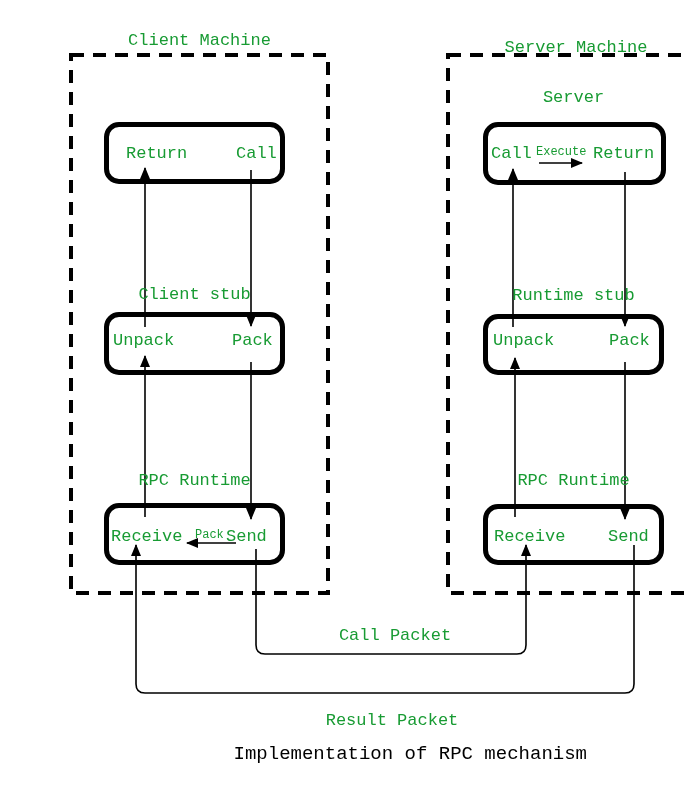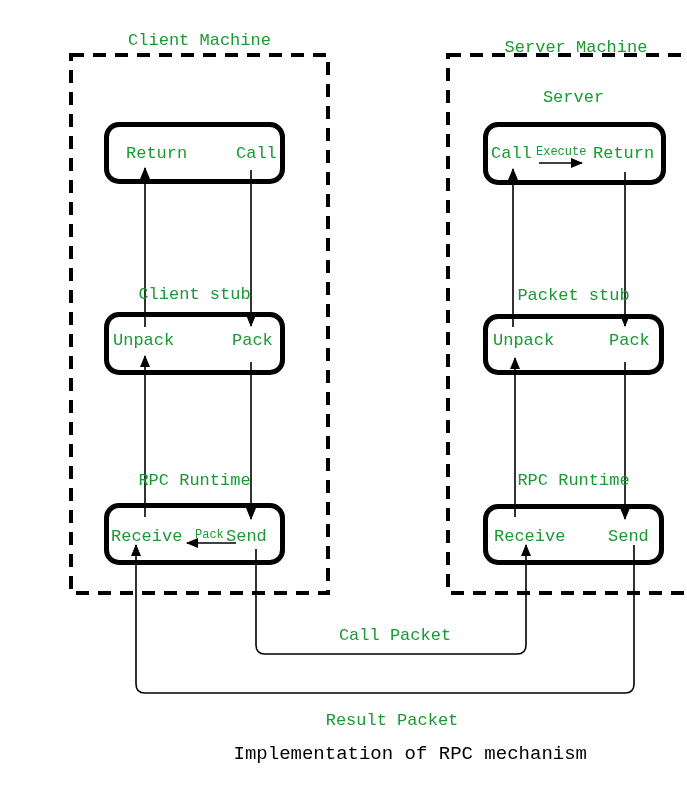--- a/index.html
+++ b/index.html
@@ -85,21 +85,21 @@
     <path d="M587,545 V684 Q587,693 578,693 H98 Q89,693 89,684 V545" fill="none" stroke="#000" stroke-width="1.6" marker-end="url(#ah)"></path>
   </svg>
 
   <div class="g ctr t-cm">Client Machine</div>
   <div class="g ctr t-sm">Server Machine</div>
 
   <div class="g ctr l-cstub">Client stub</div>
   <div class="g ctr l-crpc">RPC Runtime</div>
 
   <div class="g ctr l-server">Server</div>
-  <div class="g ctr l-sstub">Packet stub</div>
+  <div class="g ctr l-sstub">Runtime stub</div>
   <div class="g ctr l-srpc">RPC Runtime</div>
 
   <div class="bx c1"></div>
   <div class="bx c2"></div>
   <div class="bx c3"></div>
 
   <div class="bx s1"></div>
   <div class="bx s2"></div>
   <div class="bx s3"></div>
 

